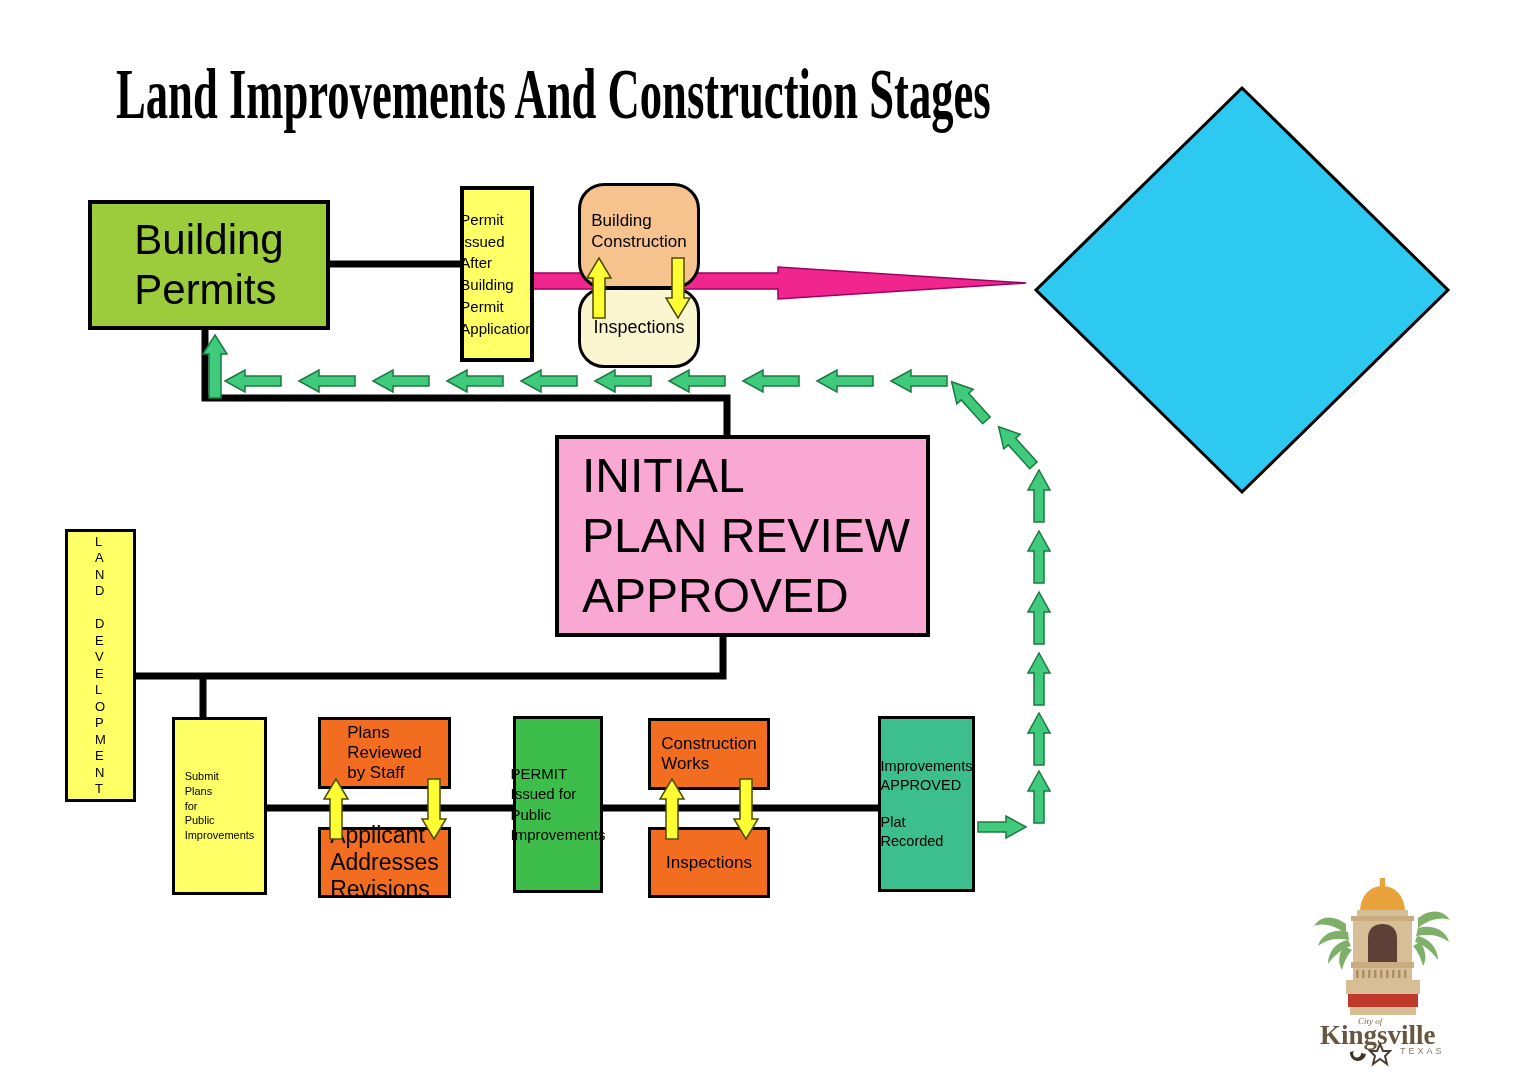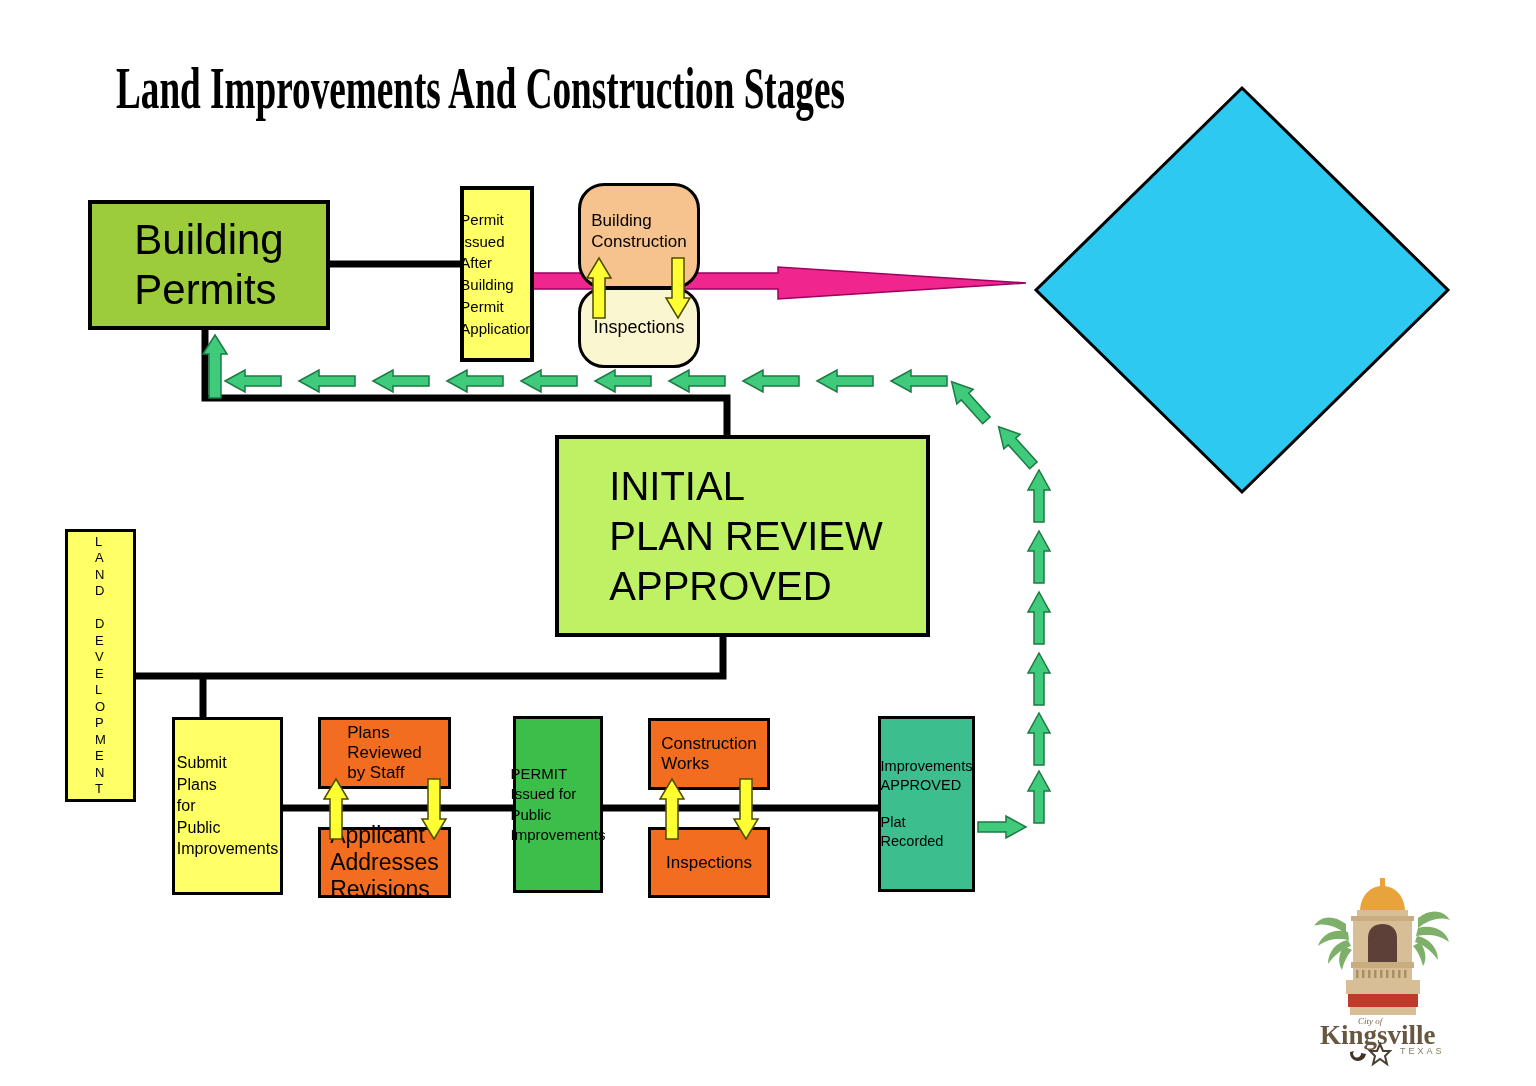--- a/index.html
+++ b/index.html
@@ -3,37 +3,37 @@
 <meta charset="utf-8">
 <style>
   html,body{margin:0;padding:0;background:#ffffff;}
   #stage{
     position:relative;width:1536px;height:1086px;background:#fff;overflow:hidden;
     font-family:"Liberation Sans",sans-serif;color:#000;
   }
   
   #title{
     position:absolute;left:116px;top:58px;white-space:nowrap;
-    font-family:"Liberation Serif",serif;font-weight:bold;font-size:60px;line-height:1.0;
+    font-family:"Liberation Serif",serif;font-weight:bold;font-size:72px;line-height:1.0;
     letter-spacing:0px;
   }
   #title .squeeze{display:inline-block;transform:scaleX(0.62);transform-origin:left center;}
   
   .box{
     position:absolute;box-sizing:border-box;border:3px solid #000;
     display:flex;align-items:center;justify-content:center;
     white-space:pre-line;z-index:2;
   }
   .bp{left:88px;top:200px;width:242px;height:130px;background:#9CCB3B;border-width:4px;font-size:42px;line-height:1.2;}
   .permit-issued{left:460px;top:186px;width:74px;height:176px;background:#FFFF66;border-width:4px;font-size:15px;line-height:1.45;}
   .bldg-constr{left:578px;top:183px;width:122px;height:106px;background:#F6C28E;border-radius:26px;font-size:17px;line-height:1.25;padding-bottom:10px;}
   .insp-top{left:578px;top:287px;width:122px;height:81px;background:#FAF6D0;border-radius:26px;font-size:18px;}
-  .initial{left:555px;top:435px;width:375px;height:202px;background:#bef264;border-width:4px;font-size:40px;line-height:1.25;padding-left:7px;}
+  .initial{left:555px;top:435px;width:375px;height:202px;background:#f9a8d4;border-width:4px;font-size:48px;line-height:1.25;padding-left:7px;}
   .land-dev{left:65px;top:529px;width:71px;height:273px;background:#FFFF66;font-size:13px;line-height:16.5px;}
-  .submit{left:172px;top:717px;width:111px;height:178px;background:#FFFF66;font-size:16px;line-height:1.35;}
+  .submit{left:172px;top:717px;width:95px;height:178px;background:#FFFF66;font-size:11px;line-height:1.35;}
   .plans-rev{left:318px;top:717px;width:133px;height:72px;background:#F36D21;font-size:17px;line-height:1.18;}
   .applicant{left:318px;top:827px;width:133px;height:71px;background:#F36D21;font-size:23px;line-height:1.18;}
   .permit-pub{left:513px;top:716px;width:90px;height:177px;background:#3DBE4A;font-size:15px;line-height:1.35;}
   .constr-works{left:648px;top:718px;width:122px;height:72px;background:#F36D21;font-size:17px;line-height:1.18;}
   .insp-bottom{left:648px;top:827px;width:122px;height:71px;background:#F36D21;font-size:17px;}
   .improvements{left:878px;top:716px;width:97px;height:176px;background:#3CBE8E;font-size:14.5px;line-height:1.3;}
   
   #diamond-label{
     position:absolute;left:1072px;top:212px;width:345px;height:155px;z-index:2;
     display:flex;align-items:center;justify-content:center;text-align:center;

